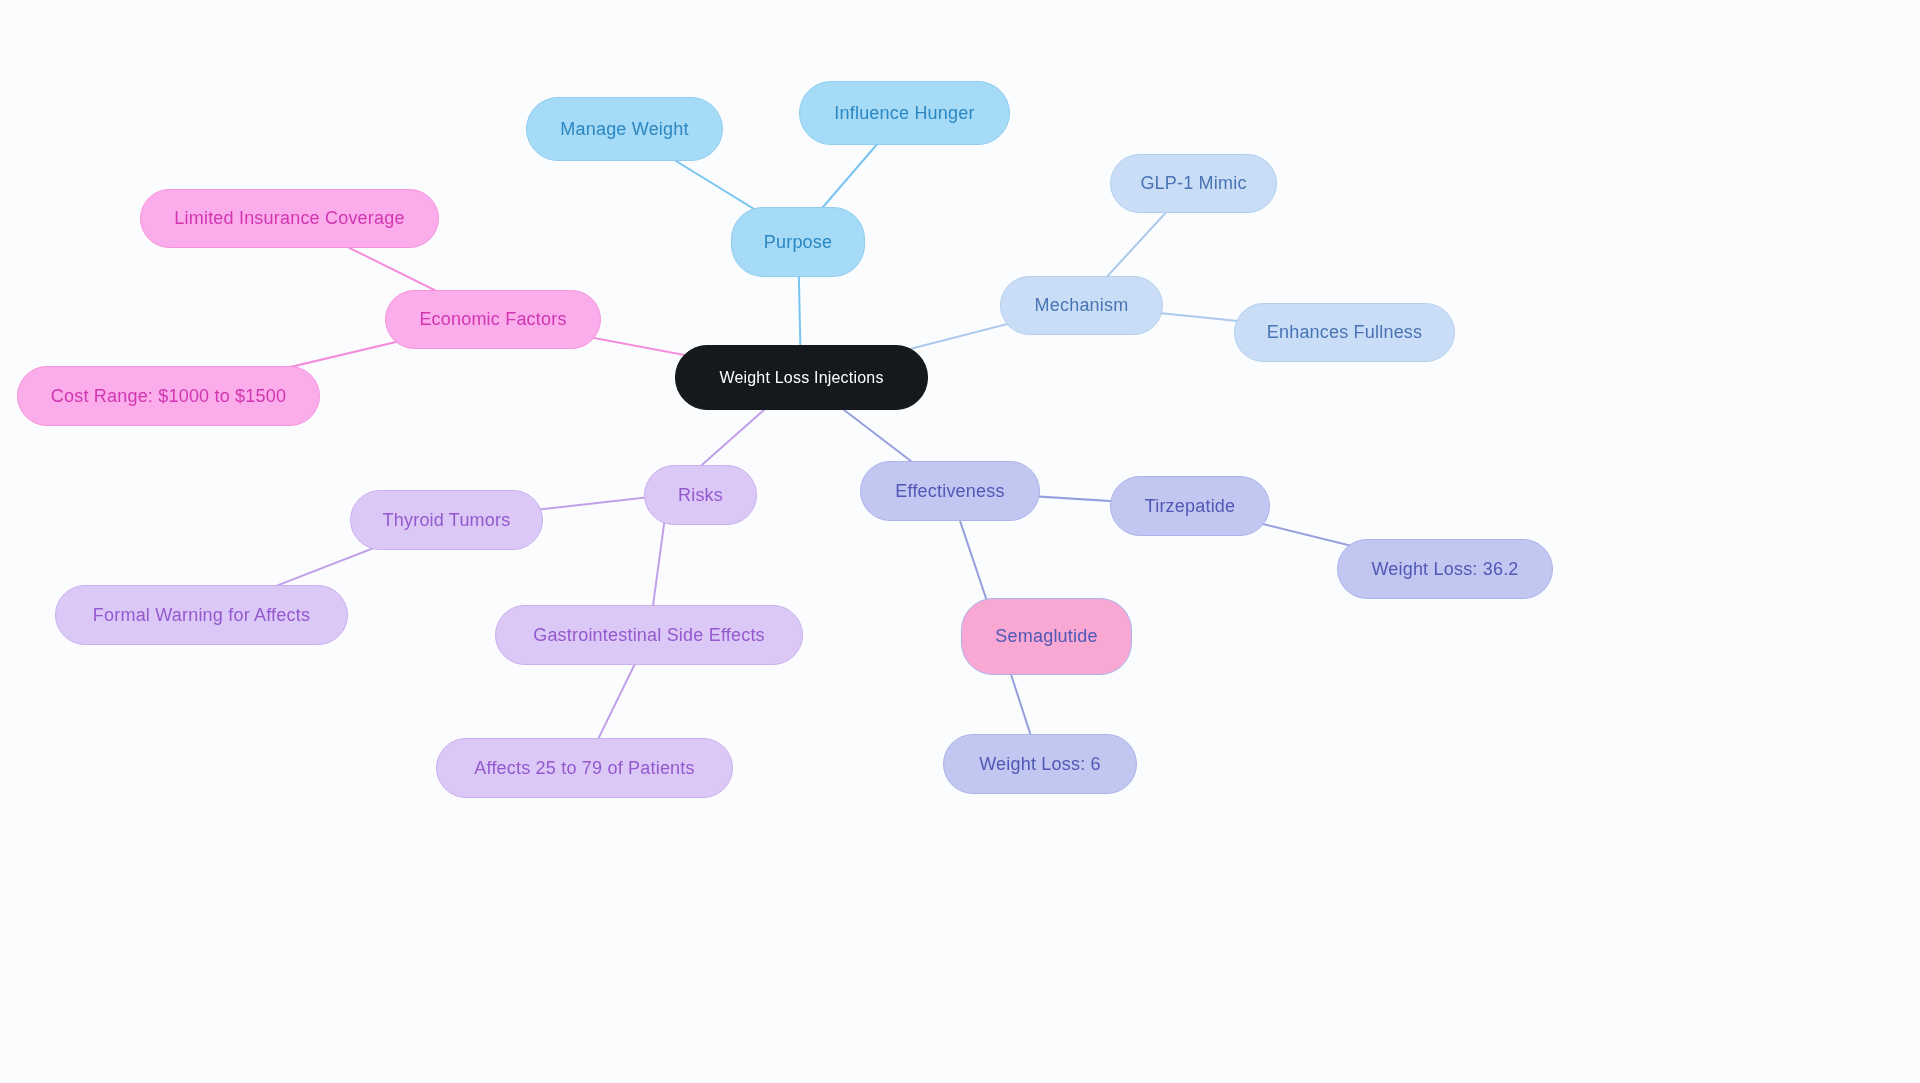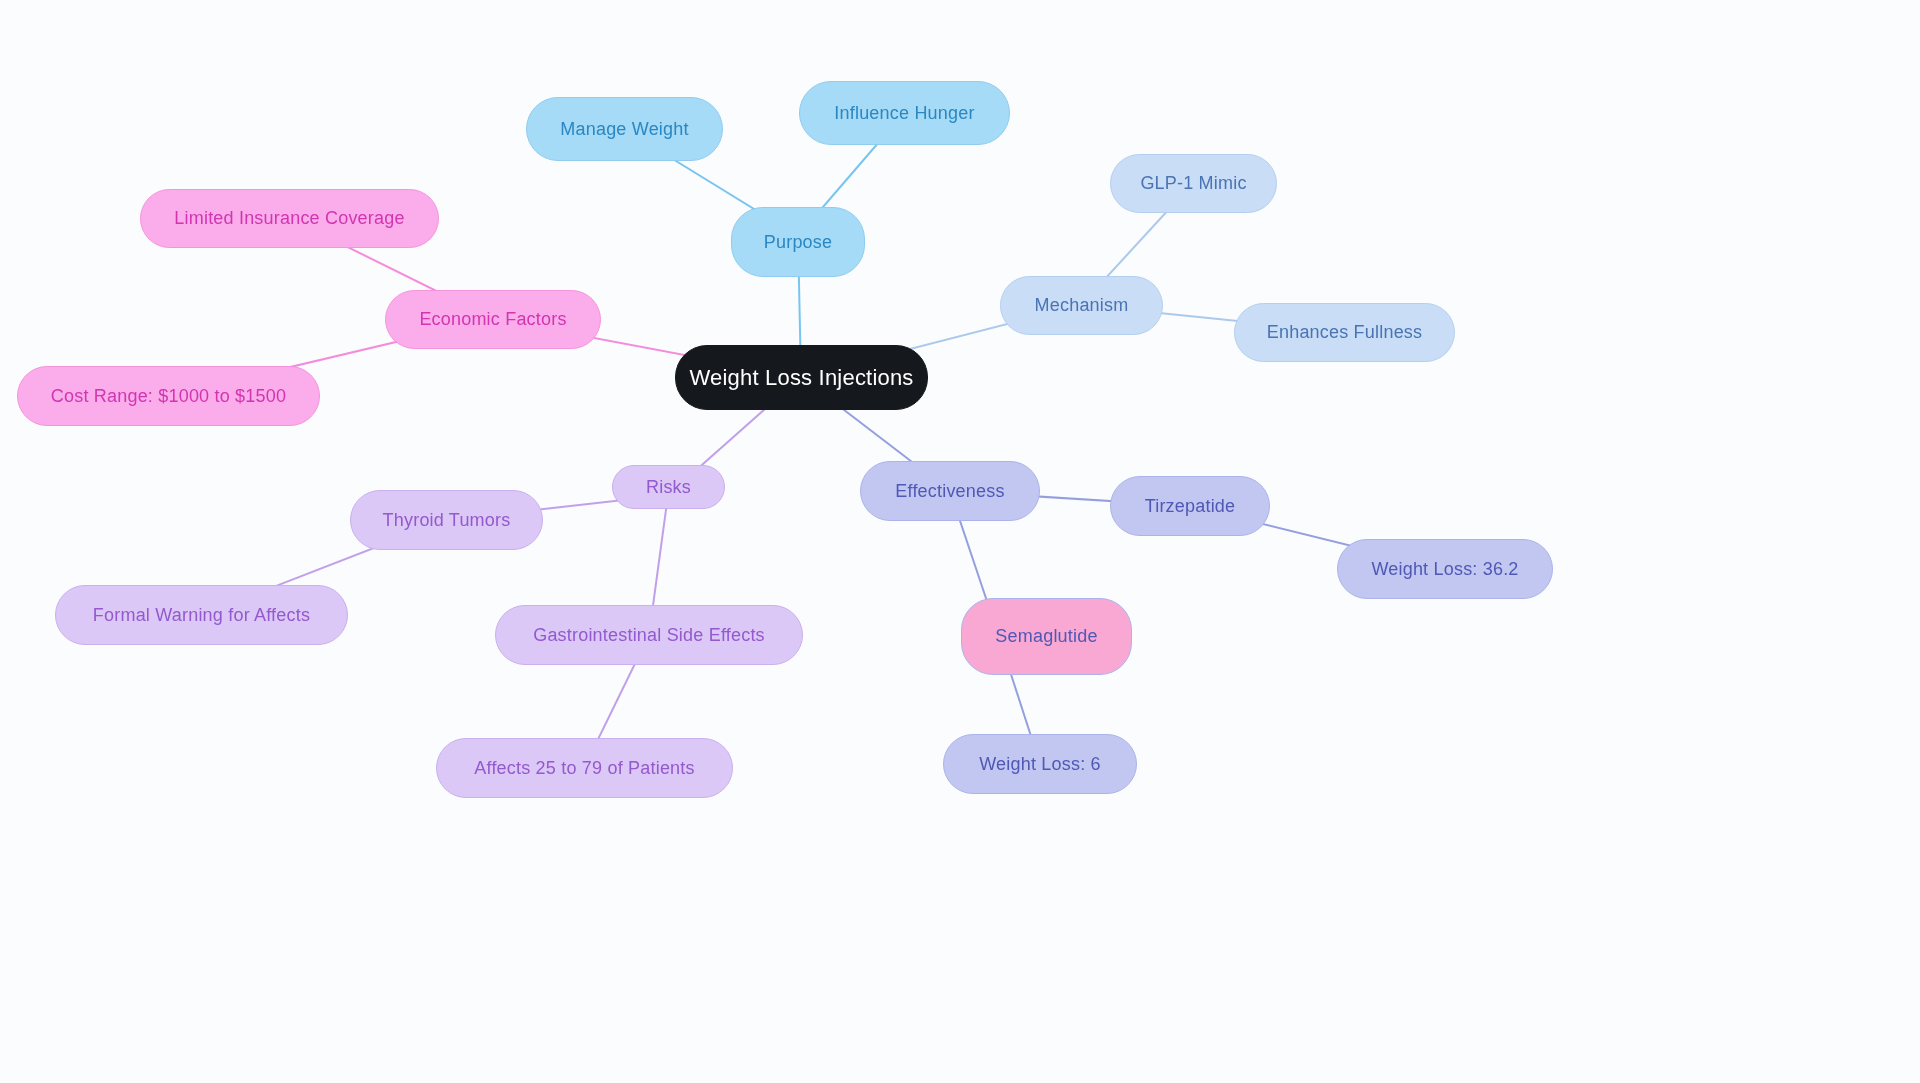--- a/index.html
+++ b/index.html
@@ -27,21 +27,21 @@
     justify-content: center;
     border-radius: 32px;
     font-size: 18px;
     font-weight: 500;
     letter-spacing: 0.2px;
     white-space: nowrap;
     border: 1px solid transparent;
     cursor: default;
   }
   .node.center {
-    font-size: 22px;
+    font-size: 16px;
     border-radius: 32px;
   }
 </style>
 </head>
 <body style="background-color: rgb(251, 252, 254);">
 
 <div class="canvas">
 
   <svg class="edges" width="1920" height="1083">
     <line x1="801" y1="377" x2="798" y2="236" stroke-width="2" stroke="#79c5ef"></line>
@@ -74,21 +74,21 @@
   <div class="node" style="left: 1000px; top: 276px; width: 163px; height: 59px; background-color: rgb(201, 222, 246); color: rgb(74, 115, 180); border-color: rgb(180, 207, 238);">Mechanism</div>
   <div class="node" style="left: 1110px; top: 154px; width: 167px; height: 59px; background-color: rgb(201, 222, 246); color: rgb(74, 115, 180); border-color: rgb(180, 207, 238);">GLP-1 Mimic</div>
   <div class="node" style="left: 1234px; top: 303px; width: 221px; height: 59px; background-color: rgb(201, 222, 246); color: rgb(74, 115, 180); border-color: rgb(180, 207, 238);">Enhances Fullness</div>
 
   <div class="node" style="left: 860px; top: 461px; width: 180px; height: 60px; background-color: rgb(194, 199, 241); color: rgb(79, 88, 181); border-color: rgb(172, 179, 234);">Effectiveness</div>
   <div class="node" style="left: 1110px; top: 476px; width: 160px; height: 60px; background-color: rgb(194, 199, 241); color: rgb(79, 88, 181); border-color: rgb(172, 179, 234);">Tirzepatide</div>
   <div class="node" style="left: 1337px; top: 539px; width: 216px; height: 60px; background-color: rgb(194, 199, 241); color: rgb(79, 88, 181); border-color: rgb(172, 179, 234);">Weight Loss: 36.2</div>
   <div class="node" style="left: 961px; top: 598px; width: 171px; height: 77px; background-color: #f9a8d4; color: rgb(79, 88, 181); border-color: rgb(172, 179, 234);">Semaglutide</div>
   <div class="node" style="left: 943px; top: 734px; width: 194px; height: 60px; background-color: rgb(194, 199, 241); color: rgb(79, 88, 181); border-color: rgb(172, 179, 234);">Weight Loss: 6</div>
 
-  <div class="node" style="left: 612px; top: 465px; width: 113px; height: 44px; background-color: rgb(219, 200, 246); color: rgb(148, 89, 206); border-color: rgb(201, 176, 238);">Risks</div>
+  <div class="node" style="left: 644px; top: 465px; width: 113px; height: 60px; background-color: rgb(219, 200, 246); color: rgb(148, 89, 206); border-color: rgb(201, 176, 238);">Risks</div>
   <div class="node" style="left: 350px; top: 490px; width: 193px; height: 60px; background-color: rgb(219, 200, 246); color: rgb(148, 89, 206); border-color: rgb(201, 176, 238);">Thyroid Tumors</div>
   <div class="node" style="left: 55px; top: 585px; width: 293px; height: 60px; background-color: rgb(219, 200, 246); color: rgb(148, 89, 206); border-color: rgb(201, 176, 238);">Formal Warning for Affects</div>
   <div class="node" style="left: 495px; top: 605px; width: 308px; height: 60px; background-color: rgb(219, 200, 246); color: rgb(148, 89, 206); border-color: rgb(201, 176, 238);">Gastrointestinal Side Effects</div>
   <div class="node" style="left: 436px; top: 738px; width: 297px; height: 60px; background-color: rgb(219, 200, 246); color: rgb(148, 89, 206); border-color: rgb(201, 176, 238);">Affects 25 to 79 of Patients</div>
 
   <div class="node" style="left: 140px; top: 189px; width: 299px; height: 59px; background-color: rgb(251, 172, 235); color: rgb(209, 54, 176); border-color: rgb(246, 147, 221);">Limited Insurance Coverage</div>
   <div class="node" style="left: 385px; top: 290px; width: 216px; height: 59px; background-color: rgb(251, 172, 235); color: rgb(209, 54, 176); border-color: rgb(246, 147, 221);">Economic Factors</div>
   <div class="node" style="left: 17px; top: 366px; width: 303px; height: 60px; background-color: rgb(251, 172, 235); color: rgb(209, 54, 176); border-color: rgb(246, 147, 221);">Cost Range: $1000 to $1500</div>
 
 </div>

